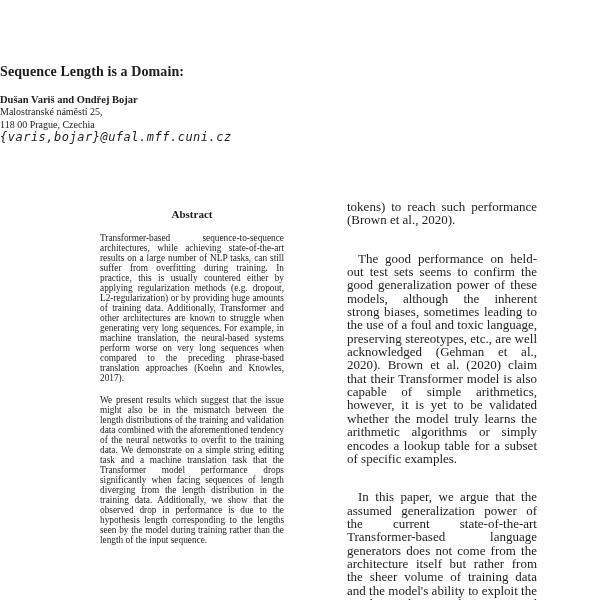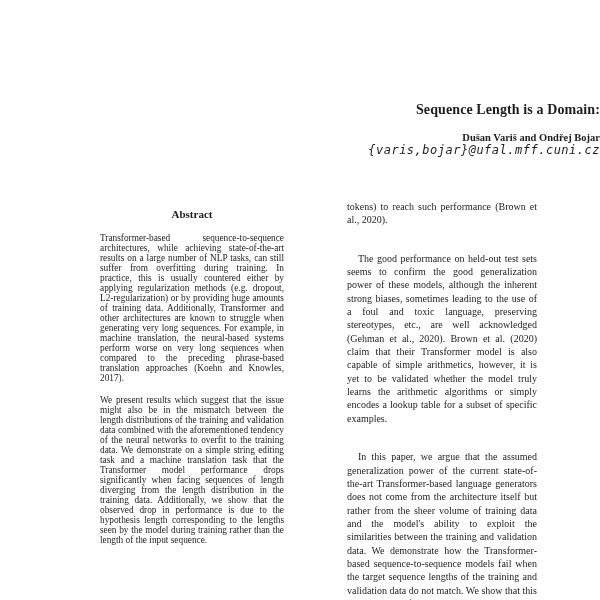--- a/index.html
+++ b/index.html
@@ -16,22 +16,22 @@
     -webkit-font-smoothing: antialiased;
   }
   .page {
     position: relative;
     width: 600px;
     height: 600px;
     background: #ffffff;
     overflow: hidden;
   }
   .title-block {
-    padding-top: 101px;
-    text-align: right;
+    padding-top: 63px;
+    text-align: left;
   }
   .paper-title {
     margin: 0;
     font-size: 14px;
     font-weight: bold;
     line-height: 18px;
     letter-spacing: 0.1px;
   }
   .authors {
     margin-top: 12px;
@@ -79,21 +79,21 @@
     margin: 12px;
     font-size: 9.3px;
     line-height: 10px;
     text-align: justify;
   }
   .abstract-para + .abstract-para {
     margin-top: 6px;
   }
   .body-para {
     margin: 0;
-    font-size: 10px;
+    font-size: 13px;
     line-height: 13.35px;
     text-align: justify;
     padding-left: 39px;
   }
   .body-para + .body-para {
     margin-top: 25px;
   }
   .body-para.indent {
     text-indent: 11px;
   }
@@ -101,20 +101,22 @@
 </head>
 <body>
 
 <div class="page">
 
   <header class="title-block">
     <h1 class="paper-title">
       <span>Sequence Length is a Domain:</span><br>
     </h1>
     <div class="authors">Dušan Variš and Ondřej Bojar</div>
+    <div class="affil">Malostranské náměstí 25,</div>
+    <div class="affil">118 00 Prague, Czechia</div>
     <div class="email">{varis,bojar}@ufal.mff.cuni.cz</div>
   </header>
 
   <div class="columns">
     <section class="col-left">
       <h2 class="abstract-heading">Abstract</h2>
       <p class="abstract-para">Transformer-based sequence-to-sequence architectures, while achieving state-of-the-art results on a large number of NLP tasks, can still suffer from overfitting during training. In practice, this is usually countered either by applying regularization methods (e.g. dropout, L2-regularization) or by providing huge amounts of training data. Additionally, Transformer and other architectures are known to struggle when generating very long sequences. For example, in machine translation, the neural-based systems perform worse on very long sequences when compared to the preceding phrase-based translation approaches (Koehn and Knowles, 2017).</p>
       <p class="abstract-para">We present results which suggest that the issue might also be in the mismatch between the length distributions of the training and validation data combined with the aforementioned tendency of the neural networks to overfit to the training data. We demonstrate on a simple string editing task and a machine translation task that the Transformer model performance drops significantly when facing sequences of length diverging from the length distribution in the training data. Additionally, we show that the observed drop in performance is due to the hypothesis length corresponding to the lengths seen by the model during training rather than the length of the input sequence.</p>
     </section>
 

